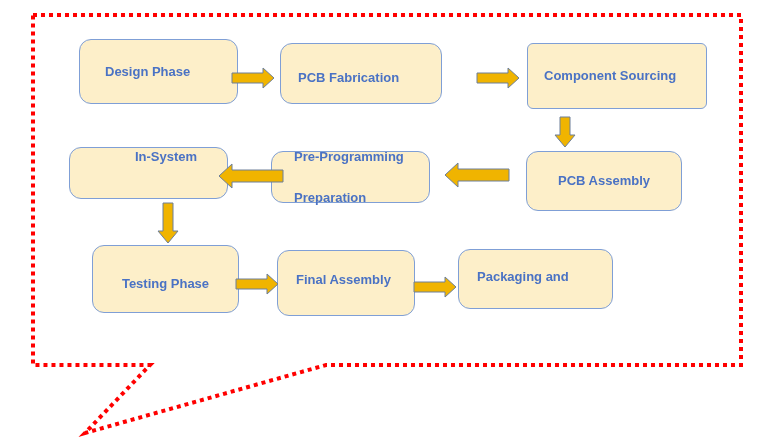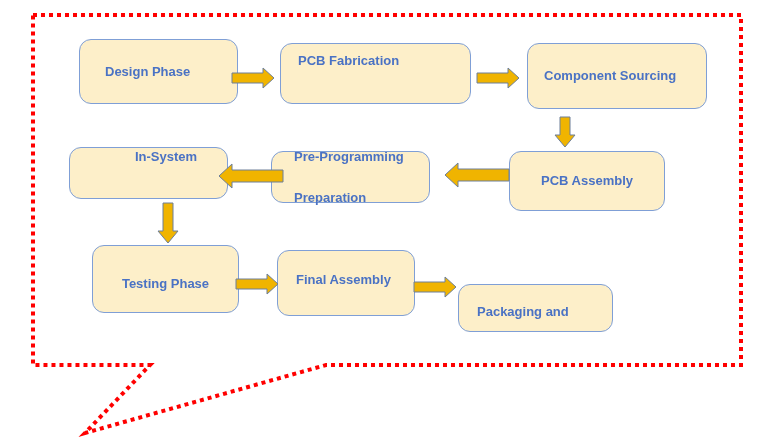--- a/index.html
+++ b/index.html
@@ -15,45 +15,45 @@
 </head>
 <body>
 
 <svg id="callout" viewBox="0 0 768 443">
   <path d="M 33 15 L 741 15 L 741 365 L 326 365 L 85 433 L 150 365 L 33 365 Z" fill="none" stroke="#ff0000" stroke-width="4" stroke-dasharray="4 4"></path>
 </svg>
 
 <div class="box" style="left:67px;top:39px;width:159px;height:65px;align-items:center;padding-left:25px;margin-left:12px;">
   <span>Design Phase</span>
 </div>
-<div class="box" style="left:280px;top:43px;width:191px;height:61px;align-items:flex-start;padding:8px 0 0 17px;">
+<div class="box" style="left:280px;top:43px;width:162px;height:61px;align-items:flex-start;padding:25px 0 0 17px;">
   <span>PCB Fabrication</span>
 </div>
-<div class="box" style="left:527px;top:43px;width:180px;height:66px;align-items:center;padding-left:16px;">
+<div class="box" style="left:527px;top:43px;width:180px;height:66px;align-items:center;padding-left:16px;border-radius:6px;">
   <span>Component Sourcing</span>
 </div>
 
 <div class="box" style="left:69px;top:147px;width:159px;height:52px;justify-content:center;padding-left:35px;">
   <span>In-System</span>
 </div>
 <div class="box" style="left:271px;top:151px;width:159px;height:52px;flex-direction:column;justify-content:center;padding-left:22px;gap:23px;">
   <span>Pre-Programming</span>
   <span>Preparation</span>
 </div>
-<div class="box" style="left:509px;top:151px;width:156px;height:60px;align-items:center;justify-content:center;">
+<div class="box" style="left:526px;top:151px;width:156px;height:60px;align-items:center;justify-content:center;">
   <span>PCB Assembly</span>
 </div>
 
 <div class="box" style="left:92px;top:245px;width:147px;height:68px;align-items:center;justify-content:center;padding-top:10px;text-align:center;">
   <span>Testing Phase</span>
 </div>
 <div class="box" style="left:277px;top:250px;width:138px;height:66px;align-items:flex-start;padding:20px 5px 0 18px;">
   <span>Final Assembly</span>
 </div>
-<div class="box" style="left:458px;top:249px;width:155px;height:48px;flex-direction:column;justify-content:flex-start;padding:18px 0 0 18px;margin-top:35px;">
+<div class="box" style="left:458px;top:249px;width:155px;height:60px;flex-direction:column;justify-content:flex-start;padding:18px 0 0 18px;">
   <span>Packaging and</span>
 </div>
 
 <svg class="arrow" style="left:231px;top:67px" width="44" height="22" viewBox="0 0 44 22">
   <path d="M1 6 H32 V1 L43 11 L32 21 V16 H1 Z" fill="#f0b400" stroke="#6d7f99" stroke-width="1"></path>
 </svg>
 <svg class="arrow" style="left:476px;top:67px" width="44" height="22" viewBox="0 0 44 22">
   <path d="M1 6 H32 V1 L43 11 L32 21 V16 H1 Z" fill="#f0b400" stroke="#6d7f99" stroke-width="1"></path>
 </svg>
 <svg class="arrow" style="left:554px;top:116px" width="22" height="32" viewBox="0 0 22 32">

